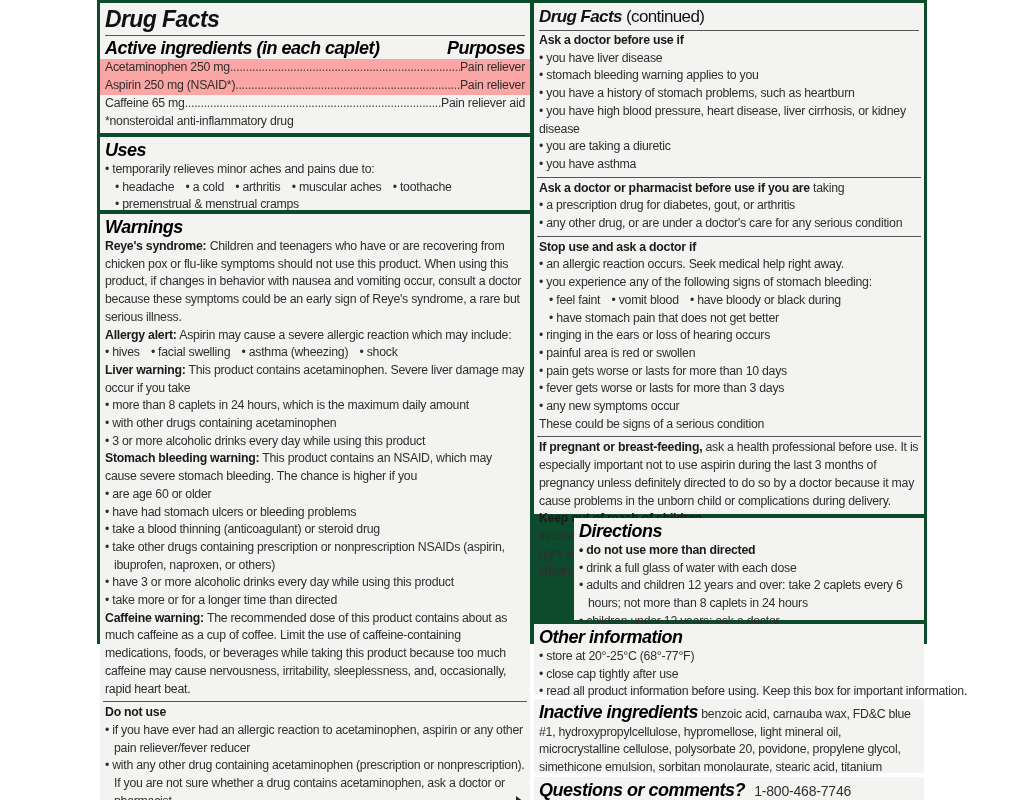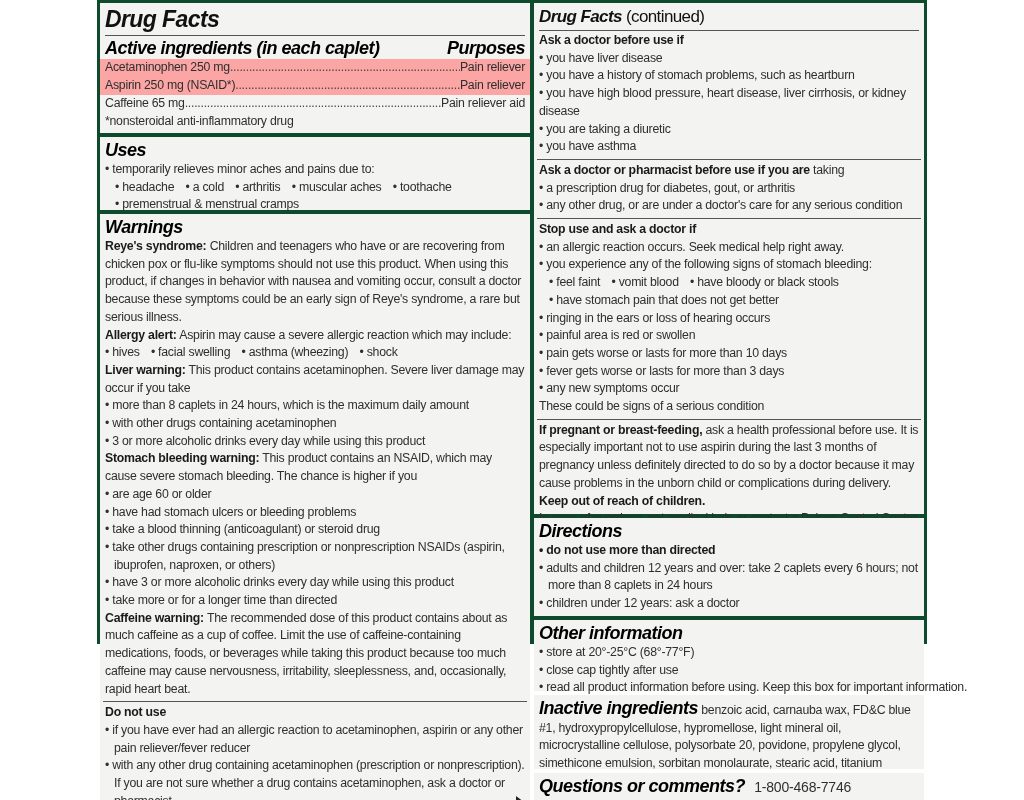--- a/index.html
+++ b/index.html
@@ -138,59 +138,61 @@
 
   <div class="col col-right">
     <div class="box" style="height:511px;">
       <div class="title-big" style="font-size:17px;line-height:24px;">
         <span>Drug Facts</span>
         <span class="df-cont">(continued)</span>
       </div>
       <div class="hr" style="margin:1px 0 1px 0;"></div>
       <div class="b">Ask a doctor before use if</div>
       <div class="bullet">you have liver disease</div>
+      <div class="bullet">stomach bleeding warning applies to you</div>
       <div class="bullet">you have a history of stomach problems, such as heartburn</div>
       <div class="bullet">you have high blood pressure, heart disease, liver cirrhosis, or kidney disease</div>
       <div class="bullet">you are taking a diuretic</div>
       <div class="bullet">you have asthma</div>
       <div class="sub-hr"></div>
       <div>
         <span class="b">Ask a doctor or pharmacist before use if you are</span>
         <span>taking</span>
       </div>
       <div class="bullet">a prescription drug for diabetes, gout, or arthritis</div>
       <div class="bullet">any other drug, or are under a doctor's care for any serious condition</div>
       <div class="sub-hr"></div>
       <div class="b">Stop use and ask a doctor if</div>
       <div class="bullet">an allergic reaction occurs. Seek medical help right away.</div>
       <div class="bullet">you experience any of the following signs of stomach bleeding:</div>
       <div class="ind inline-list">
         <span class="bullet">feel faint</span>
         <span class="bullet">vomit blood</span>
-        <span class="bullet">have bloody or black stools</span>
+        <span class="bullet">have bloody or black during</span>
       </div>
       <div class="ind bullet">have stomach pain that does not get better</div>
       <div class="bullet">ringing in the ears or loss of hearing occurs</div>
       <div class="bullet">painful area is red or swollen</div>
       <div class="bullet">pain gets worse or lasts for more than 10 days</div>
       <div class="bullet">fever gets worse or lasts for more than 3 days</div>
       <div class="bullet">any new symptoms occur</div>
       <div>These could be signs of a serious condition</div>
       <div class="sub-hr"></div>
       <div>
         <span class="b">If pregnant or breast-feeding,</span>
         <span>ask a health professional before use. It is especially important not to use aspirin during the last 3 months of pregnancy unless definitely directed to do so by a doctor because it may cause problems in the unborn child or complications during delivery.</span>
       </div>
       <div class="b">Keep out of reach of children.</div>
       <div>In case of overdose, get medical help or contact a Poison Control Center right away. Quick medical attention is critical for adults as well as for children even if you do not notice any signs or symptoms.</div>
     </div>
 
-    <div class="box" style="height:102px;">
+    <div class="box" style="height:102px;margin-left:40px;">
       <div class="section-title">Directions</div>
       <div class="bullet b">do not use more than directed</div>
+      <div class="bullet hang">drink a full glass of water with each dose</div>
       <div class="bullet hang">adults and children 12 years and over: take 2 caplets every 6 hours; not more than 8 caplets in 24 hours</div>
       <div class="bullet hang">children under 12 years: ask a doctor</div>
     </div>
 
     <div class="box" style="height:71px;">
       <div class="section-title">Other information</div>
       <div class="bullet">store at 20°-25°C (68°-77°F)</div>
       <div class="bullet">close cap tightly after use</div>
       <div class="bullet" style="white-space:nowrap;">read all product information before using. Keep this box for important information.</div>
     </div>

